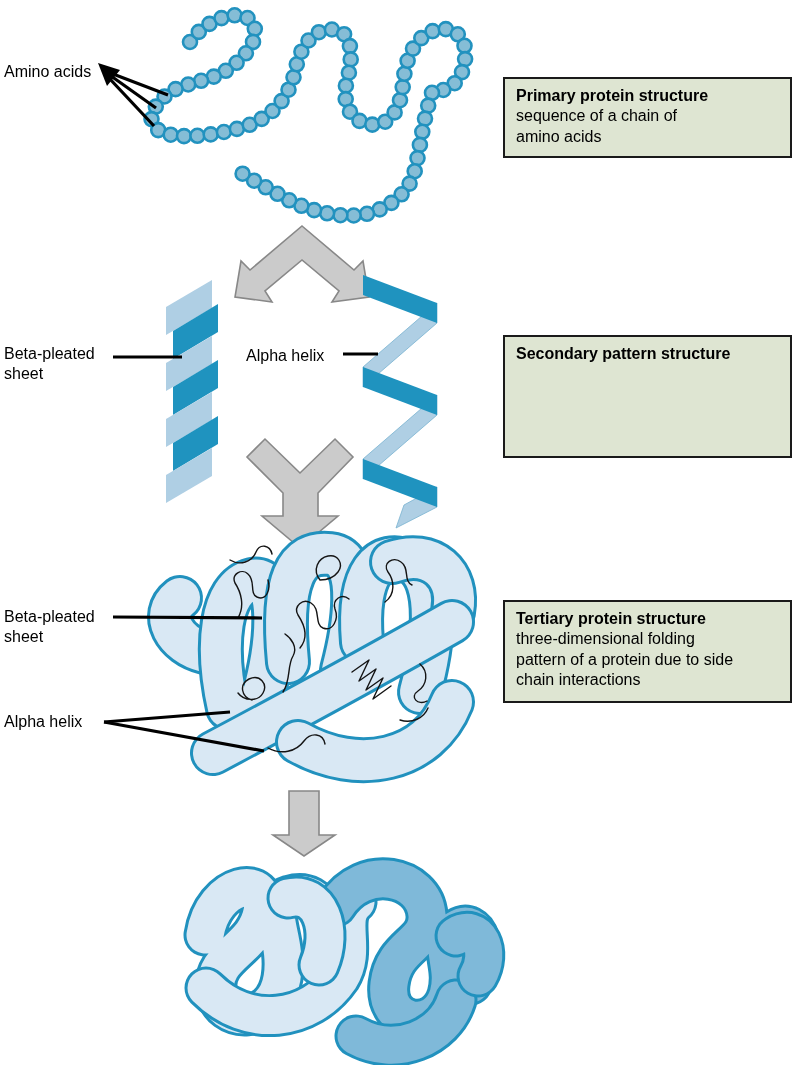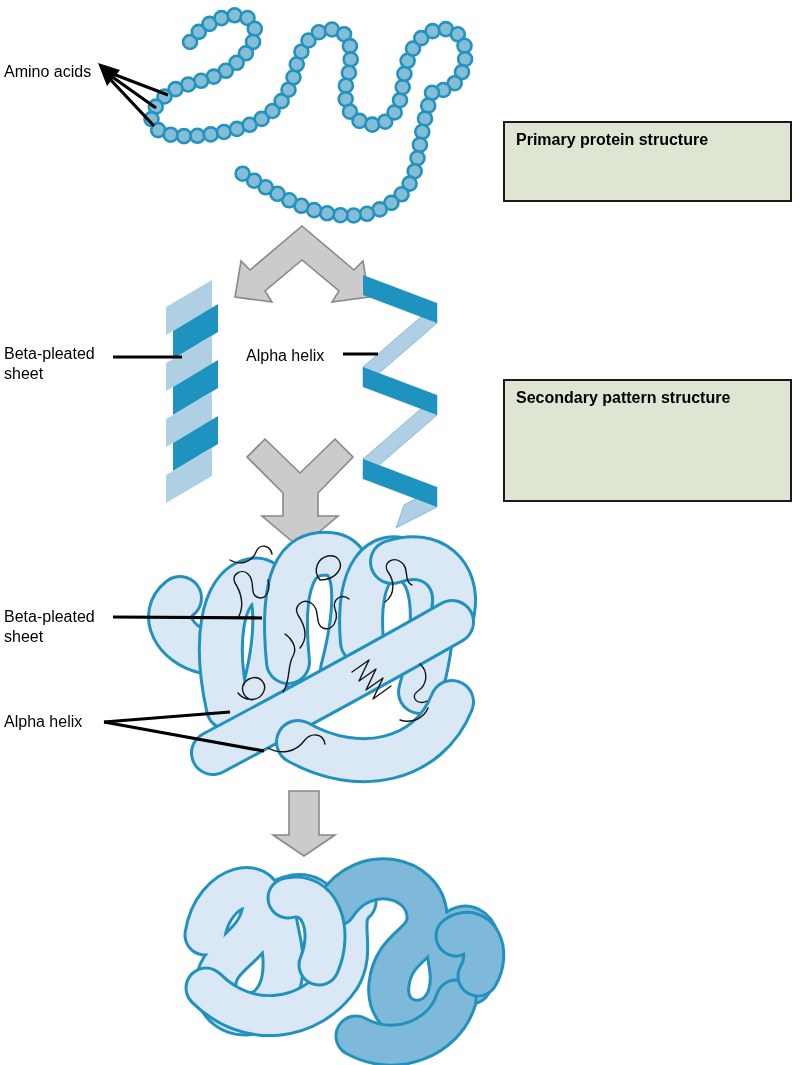--- a/index.html
+++ b/index.html
@@ -27,21 +27,21 @@
   .t-out{stroke-width:46;} .t-in{stroke-width:40;}
   .q-out{stroke-width:43;} .q-in{stroke-width:37;}
   .squiggle{fill:none;stroke:#141414;stroke-width:1.4;stroke-linecap:round;stroke-linejoin:round;}
   .leader{stroke:#000;stroke-width:3.2;}
   .lead-head{fill:#000;}
 
   
   .lbl{position:absolute;font-size:16px;line-height:1.25;white-space:pre;}
   .tbox{position:absolute;left:503px;width:289px;box-sizing:border-box;
         background:var(--box-bg);border:2.5px solid var(--box-border);
-        padding:7px 11px;font-size:16px;line-height:1.28;margin-top:44px;}
+        padding:7px 11px;font-size:16px;line-height:1.28;}
   .tbox h3{margin:0;font-size:16px;line-height:1.28;font-weight:bold;}
   .tbox p{margin:0;white-space:pre-line;}
 </style>
 </head>
 <body>
 
 <div id="stage">
 
   <svg id="diagram" width="800" height="1065" viewBox="0 0 800 1065">
 
@@ -244,18 +244,26 @@
   <div class="lbl" style="left:4px;top:344px;"><span>Beta-pleated</span><br><span>sheet</span></div>
 
   <div class="lbl" style="left:246px;top:346px;">Alpha helix</div>
 
   <div class="lbl" style="left:4px;top:607px;"><span>Beta-pleated</span><br><span>sheet</span></div>
 
   <div class="lbl" style="left:4px;top:712px;">Alpha helix</div>
 
   <div class="tbox" style="top:77px;height:81px;">
     <h3>Primary protein structure</h3>
+    <p>sequence of a chain of
+amino acids</p>
   </div>
   <div class="tbox" style="top:335px;height:123px;">
     <h3>Secondary pattern structure</h3>
   </div>
+  <div class="tbox" style="top:600px;height:103px;">
+    <h3>Tertiary protein structure</h3>
+    <p>three-dimensional folding
+pattern of a protein due to side
+chain interactions</p>
+  </div>
 
 </div>
 
 </body></html>

